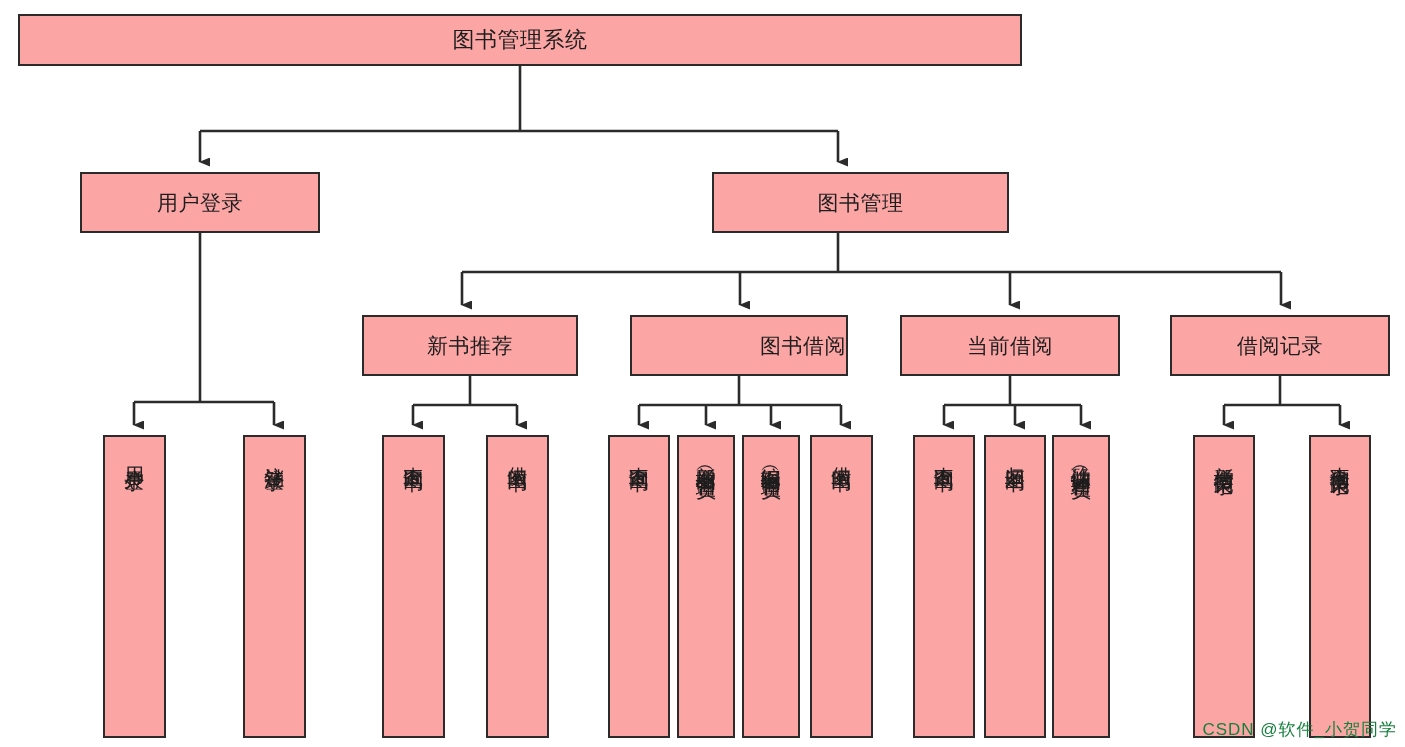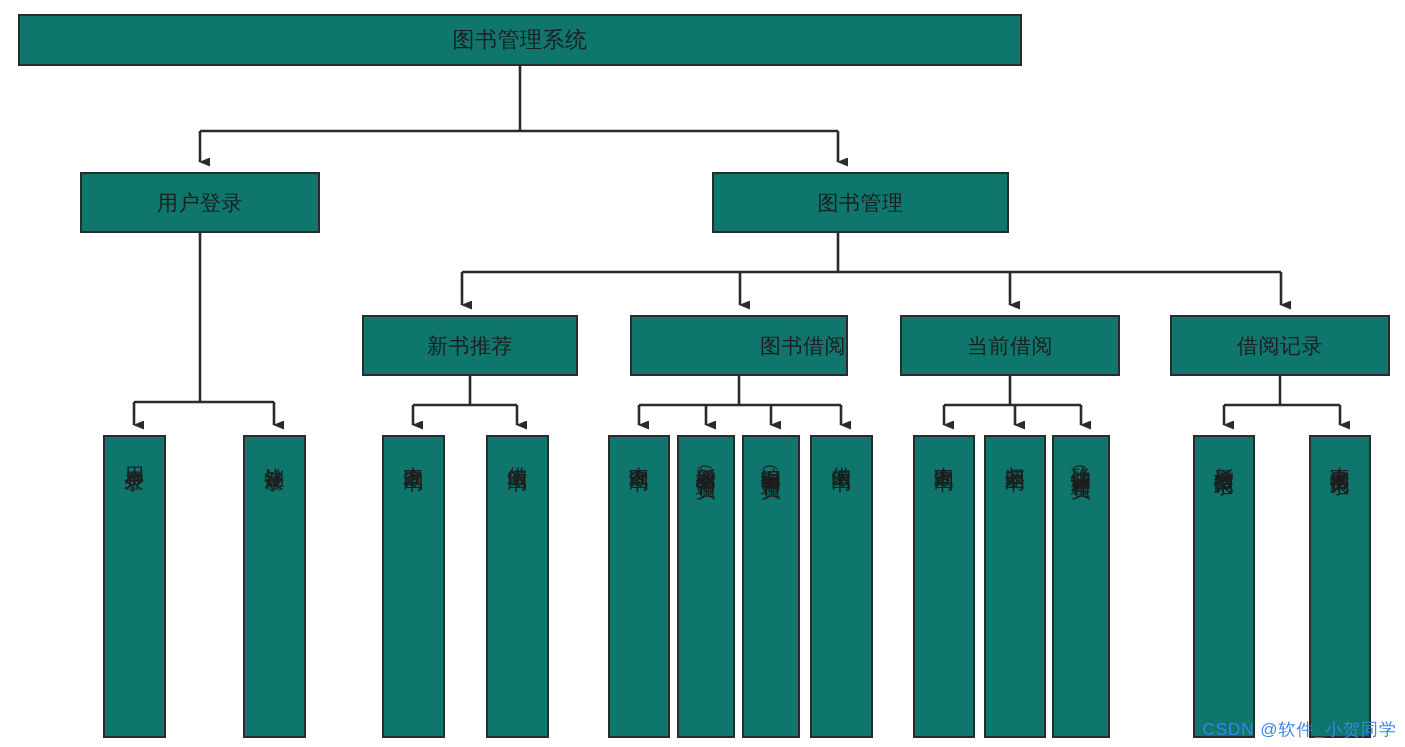--- a/index.html
+++ b/index.html
@@ -1,30 +1,30 @@
 <!DOCTYPE html>
 <html><head>
 <meta charset="utf-8">
 <style>
   html,body{margin:0;padding:0;background:#ffffff;}
   body{width:1405px;height:747px;overflow:hidden;
        font-family:"Liberation Sans","DejaVu Sans",sans-serif;}
   #stage{position:relative;width:1405px;height:747px;background:#fff;}
   svg#wires{position:absolute;left:0;top:0;width:1405px;height:747px;}
-  .node{position:absolute;box-sizing:border-box;background:#0f766e;
+  .node{position:absolute;box-sizing:border-box;background:#fca5a5;
         border:2.5px solid #2b2b2b;display:flex;align-items:center;
         justify-content:center;}
   .node .lbl{color:#1d1d1d;letter-spacing:0.5px;white-space:nowrap;}
   .node.h .lbl{font-size:21px;}
   .node.root .lbl{font-size:22px;}
   .node.leaf{border-width:2.5px;align-items:flex-start;padding-top:14px;}
   .node.leaf .lbl{writing-mode:vertical-rl;text-orientation:upright;
         font-size:20px;line-height:1.22;letter-spacing:2px;white-space:normal;
         display:block;margin:0 auto;}
-  .wm{position:absolute;right:8px;bottom:6px;font-size:17px;color:#3b82f6;
+  .wm{position:absolute;right:8px;bottom:6px;font-size:17px;color:#15803d;
       letter-spacing:1px;white-space:nowrap;}
 </style>
 </head>
 <body>
 
 <div id="stage">
 
   <svg id="wires" viewBox="0 0 1405 747" xmlns="http://www.w3.org/2000/svg">
     <defs>
       <marker id="ah" markerWidth="9" markerHeight="11" refX="4.5" refY="10" orient="auto" markerUnits="userSpaceOnUse">

